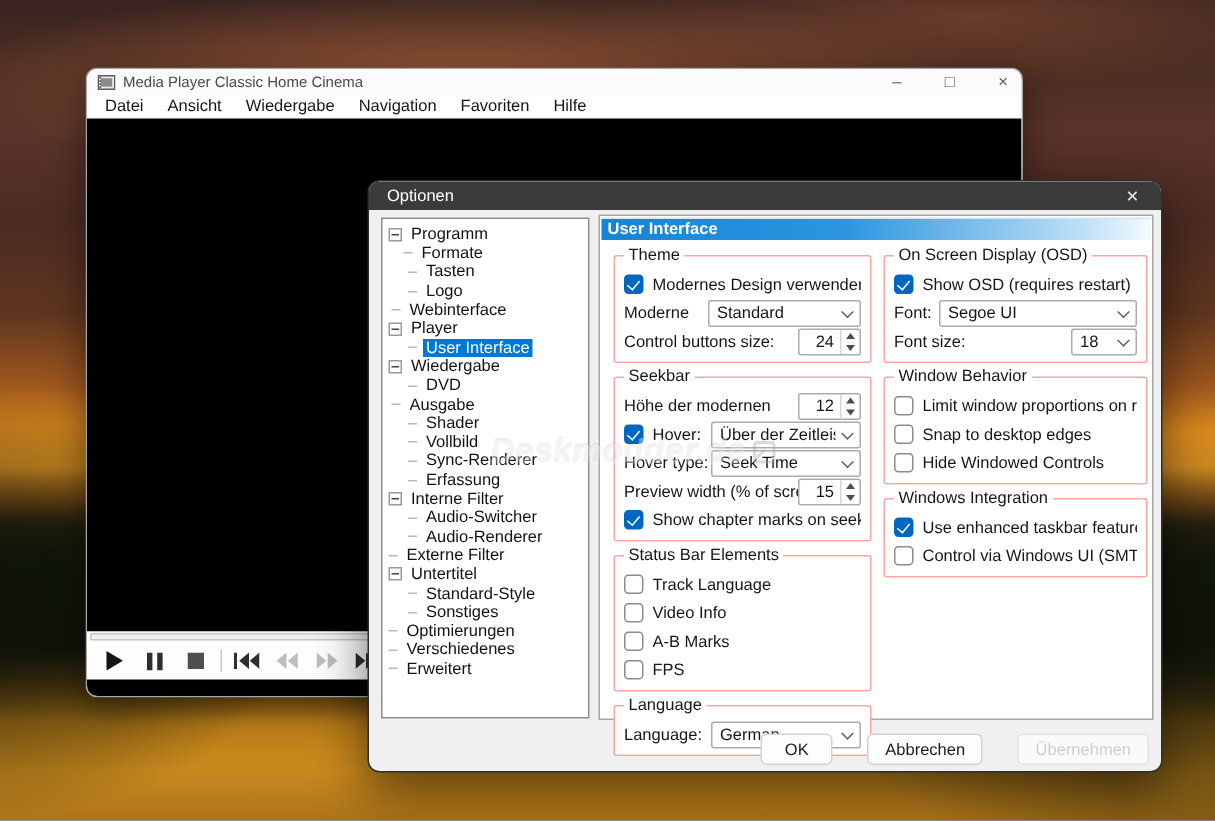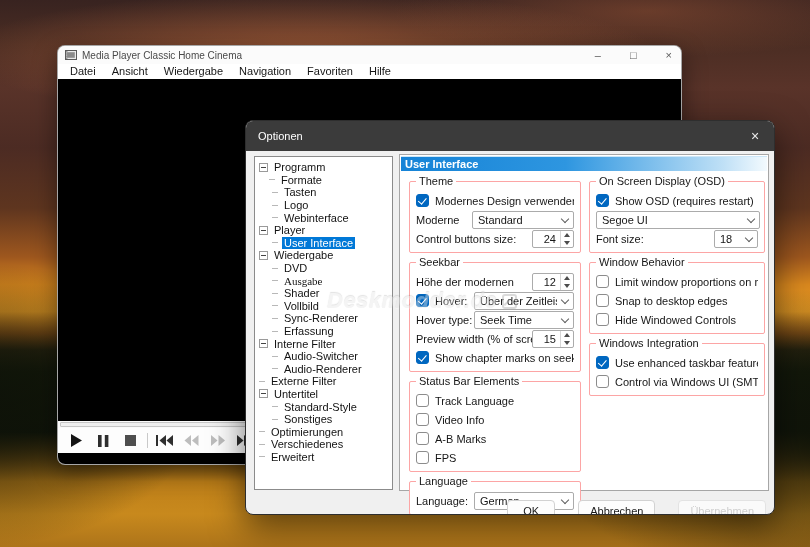--- a/index.html
+++ b/index.html
@@ -40,21 +40,21 @@
   .pw-ctrl{height:25px;background:#fdfdfd;display:flex;align-items:center;padding-left:5px;}
   .ctl-btn{width:27px;height:21px;display:flex;align-items:center;justify-content:center;flex:none;}
   .ctl-div{width:1px;height:15px;background:#c9c9c9;margin:0 3px;flex:none;}
   .pw-black{height:13px;background:#000;}
   
   .dialog{
     position:absolute;left:245px;top:120px;width:530px;height:395px;z-index:20;
     background:#f0f0f0;border-radius:8px;overflow:hidden;
     box-shadow:0 12px 34px rgba(0,0,0,.55);border:1px solid #2e2e2e;box-sizing:border-box;
   }
-  .dlg-title{height:30px;background:#3b3b3b;color:#fff;display:flex;align-items:center;padding:0 6px 0 12px;font-size:11px;}
+  .dlg-title{height:19px;background:#3b3b3b;color:#fff;display:flex;align-items:center;padding:0 6px 0 12px;font-size:11px;}
   .dlg-close{margin-left:auto;width:26px;text-align:center;font-size:14px;color:#ececec;line-height:23px;}
   .dlg-body{position:relative;height:370px;}
   
   .tree{
     position:absolute;left:8px;top:5px;width:139px;height:334px;background:#fff;
     border:1px solid #8b8b8b;box-sizing:border-box;padding-top:4px;overflow:hidden;
   }
   .tree-row{height:12.6px;display:flex;align-items:center;font-size:11px;color:#121212;white-space:nowrap;}
   .tree-row .exp{width:9px;height:9px;border:1px solid #9a9a9a;box-sizing:border-box;position:relative;background:#fff;margin-right:4px;flex:none;}
   .tree-row .exp::after{content:"";position:absolute;left:1px;right:1px;top:3px;height:1px;background:#444;}
@@ -226,41 +226,41 @@
           <span class="lbl">Formate</span>
         </div>
         <div class="tree-row" style="padding-left: 17px;">
           <span class="dash"></span>
           <span class="lbl">Tasten</span>
         </div>
         <div class="tree-row" style="padding-left: 17px;">
           <span class="dash"></span>
           <span class="lbl">Logo</span>
         </div>
-        <div class="tree-row" style="padding-left: 17px;">
+        <div class="tree-row" style="padding-left: 6px;">
           <span class="dash"></span>
           <span class="lbl">Webinterface</span>
         </div>
         <div class="tree-row" style="padding-left: 4px;">
           <span class="exp"></span>
           <span class="lbl">Player</span>
         </div>
         <div class="tree-row" style="padding-left: 17px;">
           <span class="dash"></span>
           <span class="lbl sel">User Interface</span>
         </div>
         <div class="tree-row" style="padding-left: 4px;">
           <span class="exp"></span>
           <span class="lbl">Wiedergabe</span>
         </div>
         <div class="tree-row" style="padding-left: 17px;">
           <span class="dash"></span>
           <span class="lbl">DVD</span>
         </div>
-        <div class="tree-row" style="padding-left: 17px; font-family: Liberation Serif, serif;">
+        <div class="tree-row" style="padding-left: 6px;">
           <span class="dash"></span>
           <span class="lbl">Ausgabe</span>
         </div>
         <div class="tree-row" style="padding-left: 17px;">
           <span class="dash"></span>
           <span class="lbl">Shader</span>
         </div>
         <div class="tree-row" style="padding-left: 17px;">
           <span class="dash"></span>
           <span class="lbl">Vollbild</span>
@@ -428,21 +428,21 @@
           </div>
         <div class="col-right">
             <div class="grp">
               <span class="grp-title">On Screen Display (OSD)</span>
               <div class="row">
                 <span class="cb on"></span>
                 <span class="lbl">Show OSD (requires restart)</span>
               </div>
               <div class="row">
                 <span class="lbl">Font:</span>
-                <div class="combo" style="width: 164px;">
+                <div class="combo" style="width: 132px;">
                   <span class="val">Segoe UI</span>
                   <span class="chev"></span>
                 </div>
               </div>
               <div class="row">
                 <span class="lbl">Font size:</span>
                 <div class="combo" style="width: 44px;">
                   <span class="val">18</span>
                   <span class="chev"></span>
                 </div>

